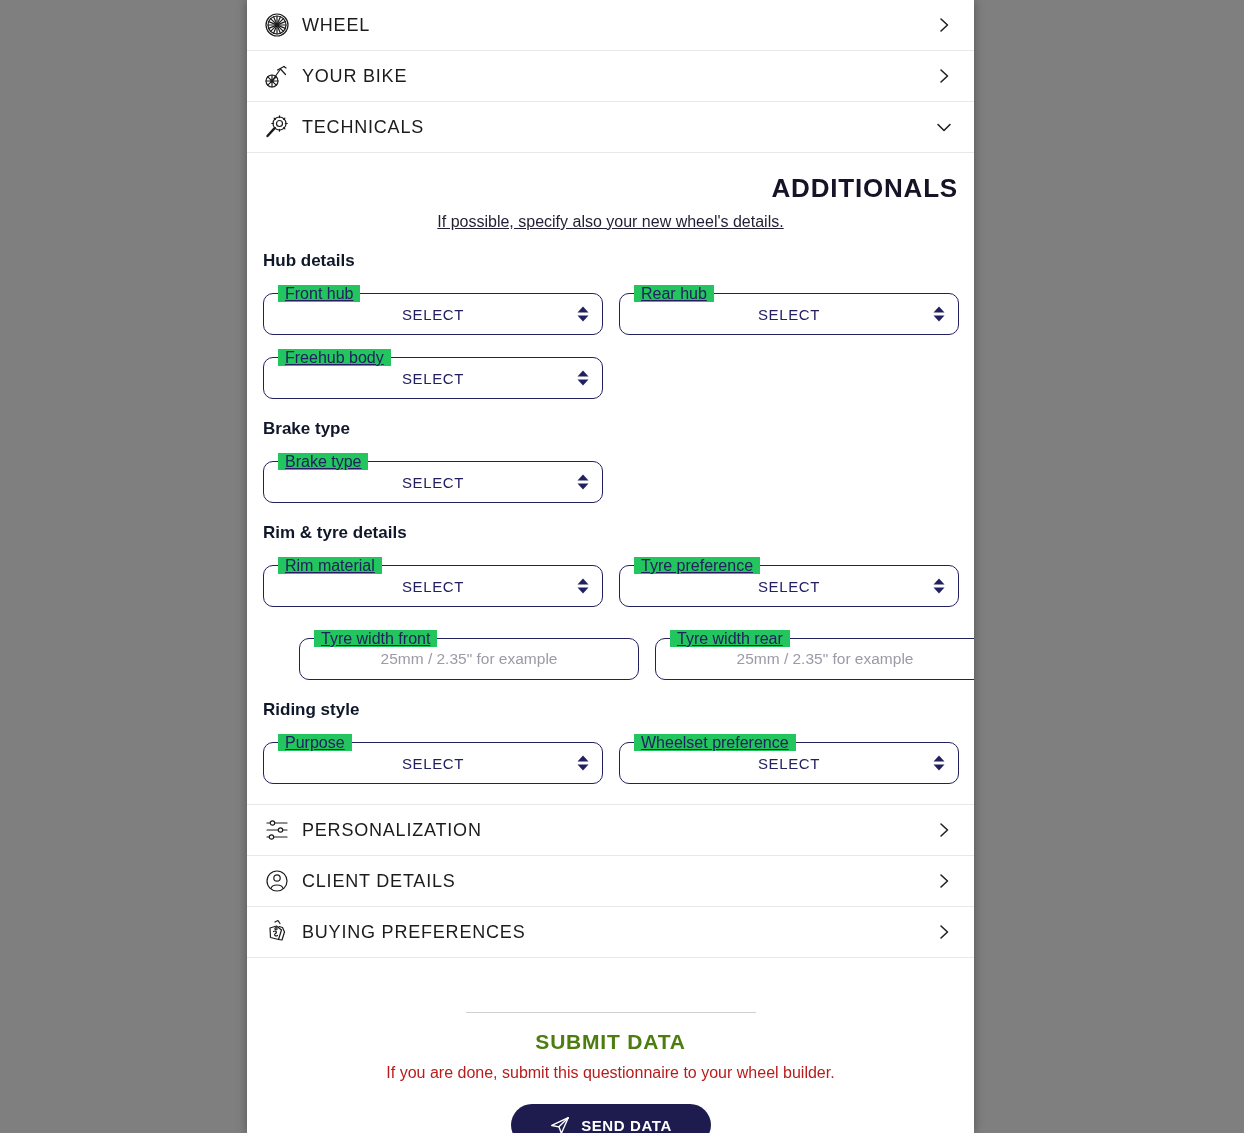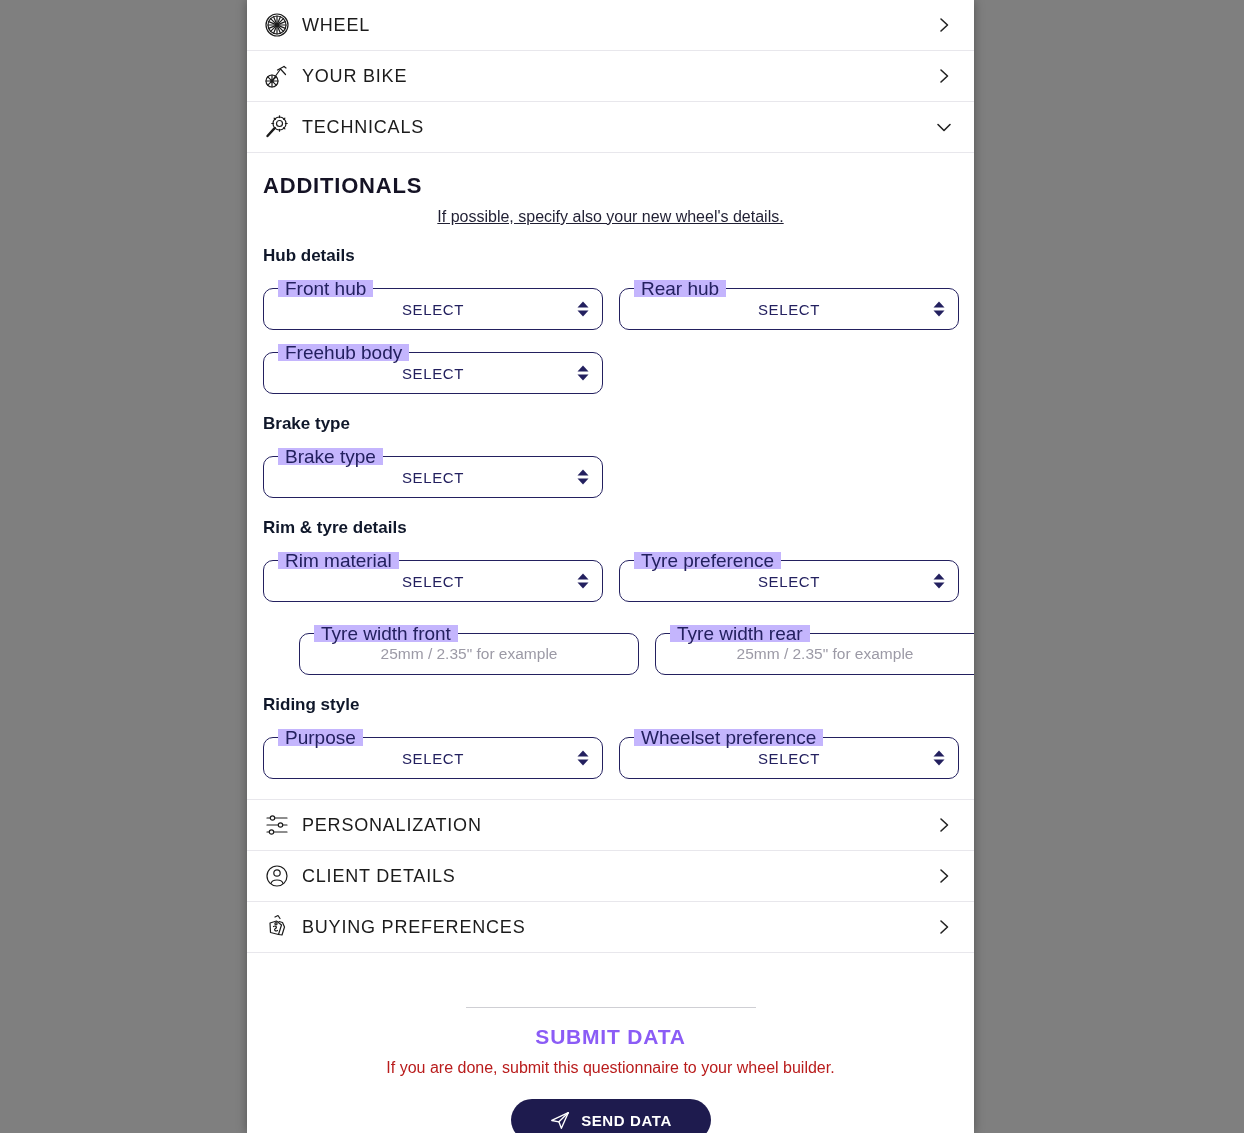--- a/index.html
+++ b/index.html
@@ -23,54 +23,54 @@
   .acc-icon{width:28px;height:28px;flex:0 0 28px;display:flex;align-items:center;justify-content:center;}
   .acc-icon svg{display:block;}
   .acc-label{
     margin-left:11px;font-size:18px;letter-spacing:.8px;color:#1b1b1b;
     font-weight:500;flex:1 1 auto;
   }
   .acc-chev{width:28px;height:28px;flex:0 0 28px;display:flex;align-items:center;justify-content:center;}
   
   .tech-content{border-bottom:1px solid #e8e7ec;padding:14px 16px 20px 16px;}
   .sec-title{
-    text-align:left;font-size:22px;font-weight:800;letter-spacing:.8px;
+    text-align:right;font-size:26px;font-weight:800;letter-spacing:.8px;
     color:#151325;margin:6px 0 0 0;
   }
   .sec-sub{
     text-align:center;font-size:16px;color:#201f33;margin-top:9px;text-decoration:underline;
   }
   .grp-head{
     font-size:17px;font-weight:700;color:#0f172a;margin:20px 0 0 0;
   }
   .frow{display:flex;gap:16px;margin-top:22px;}
   .field{
     position:relative;flex:0 0 340px;width:340px;height:42px;
     border:1.5px solid #23205f;border-radius:10px;background:#fff;
     display:flex;align-items:center;justify-content:center;box-sizing:border-box;
   }
   .field.select{cursor:pointer;}
   .flabel{
-    position:absolute;top:-9px;left:14px;background:#c4b5fd;padding:0 7px;
-    font-size:19px;color:#23205f;white-space:nowrap;line-height:17px;
+    position:absolute;top:-9px;left:14px;background:#22c55e;padding:0 7px;
+    font-size:16px;color:#23205f;white-space:nowrap;line-height:17px;text-decoration:underline;
   }
   .fvalue{
     font-size:15px;font-weight:500;letter-spacing:.6px;color:#23205f;
   }
   .updown{position:absolute;right:12px;top:50%;transform:translateY(-50%);line-height:0;}
   .finput{
     width:100%;height:100%;border:none;outline:none;background:transparent;
     text-align:center;font-size:15.5px;color:#23205f;
     font-family:"Liberation Sans", sans-serif;border-radius:10px;
   }
   .finput::placeholder{color:#9c9aa6;opacity:1;}
   
   .submit-sec{padding-top:54px;text-align:center;}
   .submit-divider{width:290px;height:1px;background:#cfcfd4;margin:0 auto;}
-  .submit-title{font-size:21px;font-weight:800;letter-spacing:.8px;color:#8b5cf6;margin-top:17px;}
+  .submit-title{font-size:21px;font-weight:800;letter-spacing:.8px;color:#4d7c0f;margin-top:17px;}
   .submit-sub{font-size:16px;color:#b91c1c;margin-top:10px;}
   .send-btn{
     margin:22px auto 0 auto;width:200px;height:42px;border:none;cursor:pointer;
     background:#1e1b4e;border-radius:21px;color:#ffffff;
     display:flex;align-items:center;justify-content:center;gap:10px;
     font-family:"Liberation Sans", sans-serif;
     font-size:15px;font-weight:700;letter-spacing:.6px;
   }
   .ico-stroke{stroke:#1c1c1c;fill:none;stroke-width:1.2;stroke-linecap:round;stroke-linejoin:round;}
 </style>

